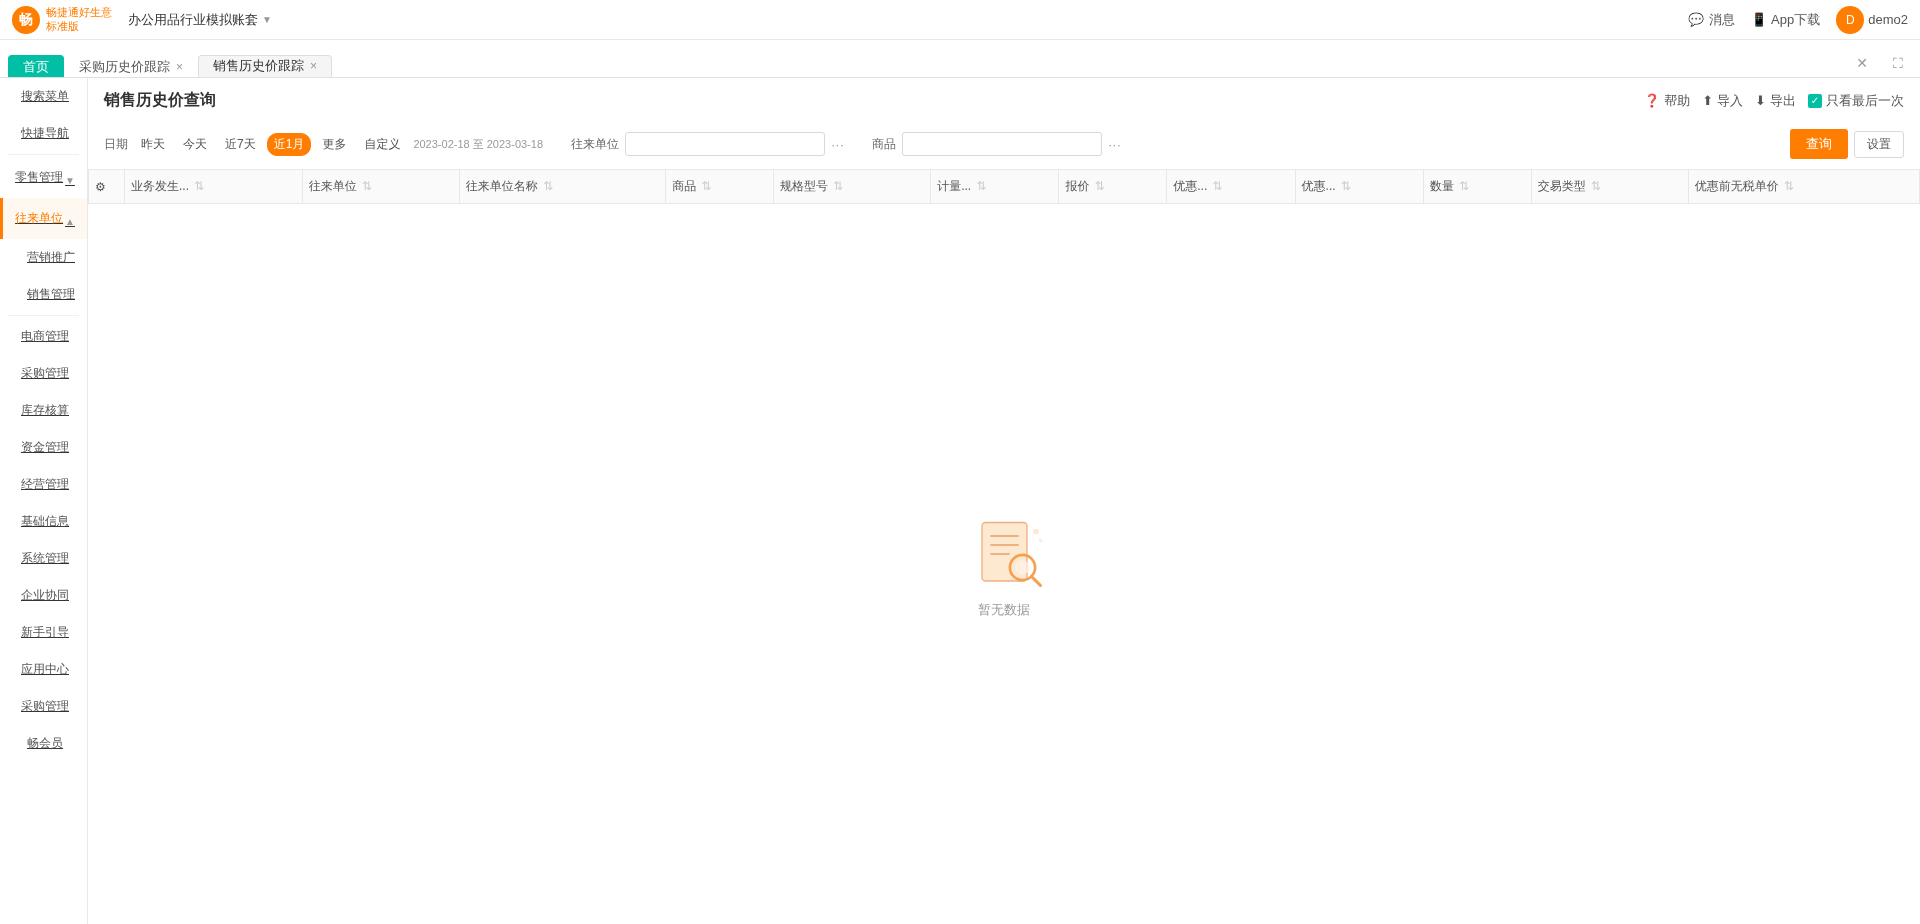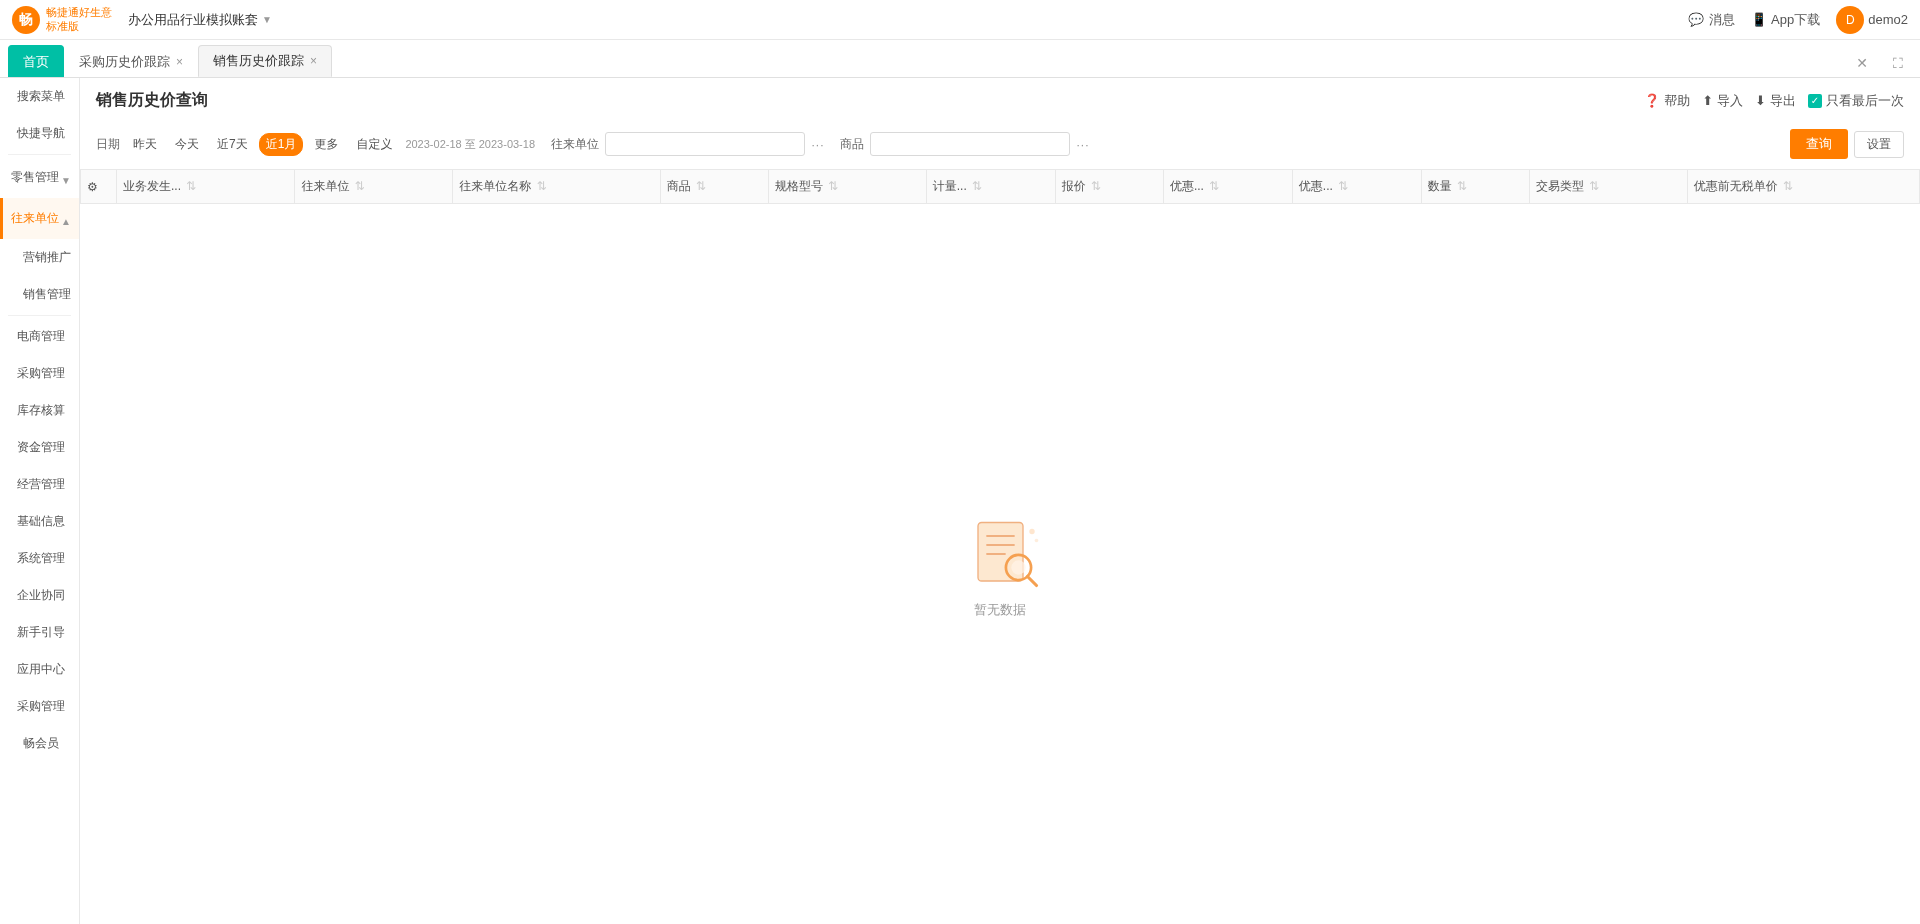--- a/index.html
+++ b/index.html
@@ -30,21 +30,21 @@
     .tab-bar {
       height: 38px;
       background: #fff;
       display: flex;
       align-items: flex-end;
       padding: 0 8px;
       border-bottom: 1px solid #e0e0e0;
       flex-shrink: 0;
     }
     .tab {
-      height: 32px;
+      height: 22px;
       padding: 0 14px;
       display: flex;
       align-items: center;
       gap: 6px;
       cursor: pointer;
       border-radius: 4px 4px 0 0;
       font-size: 13px;
       color: #555;
       border: 1px solid transparent;
       border-bottom: none;
@@ -63,27 +63,28 @@
     }
     .tab-close { font-size: 12px; color: #999; cursor: pointer; }
     .tab-bar-right { margin-left: auto; display: flex; align-items: center; gap: 8px; }
     .tab-bar-btn { width: 28px; height: 28px; display: flex; align-items: center; justify-content: center; cursor: pointer; color: #999; font-size: 14px; }
 
     
     .main-layout { display: flex; flex: 1; overflow: hidden; }
 
     
     .sidebar {
-      width: 80px;
+      width: 88px;
       background: #fff;
       border-right: 1px solid #e8e8e8;
       display: flex;
       flex-direction: column;
       flex-shrink: 0;
       overflow-y: auto;
+      text-decoration: underline;
     }
     .sidebar-item {
       padding: 10px 4px;
       text-align: center;
       cursor: pointer;
       font-size: 12px;
       color: #555;
       display: flex;
       flex-direction: column;
       align-items: center;
@@ -128,21 +129,21 @@
     }
     .checkbox-label { display: flex; align-items: center; gap: 4px; color: #555; font-size: 13px; }
     .checkbox-teal { width: 14px; height: 14px; background: #00bfa5; border-radius: 2px; display: flex; align-items: center; justify-content: center; color: white; font-size: 10px; }
 
     
     .filter-bar {
       background: #fff;
       padding: 8px 16px 10px;
       display: flex;
       align-items: center;
-      gap: 16px;
+      gap: 28px;
       flex-shrink: 0;
       flex-wrap: wrap;
     }
     .filter-group { display: flex; align-items: center; gap: 6px; }
     .filter-label { font-size: 12px; color: #666; }
     .filter-date-btns { display: flex; gap: 4px; }
     .date-btn {
       padding: 2px 6px;
       font-size: 12px;
       border: 1px solid transparent;

